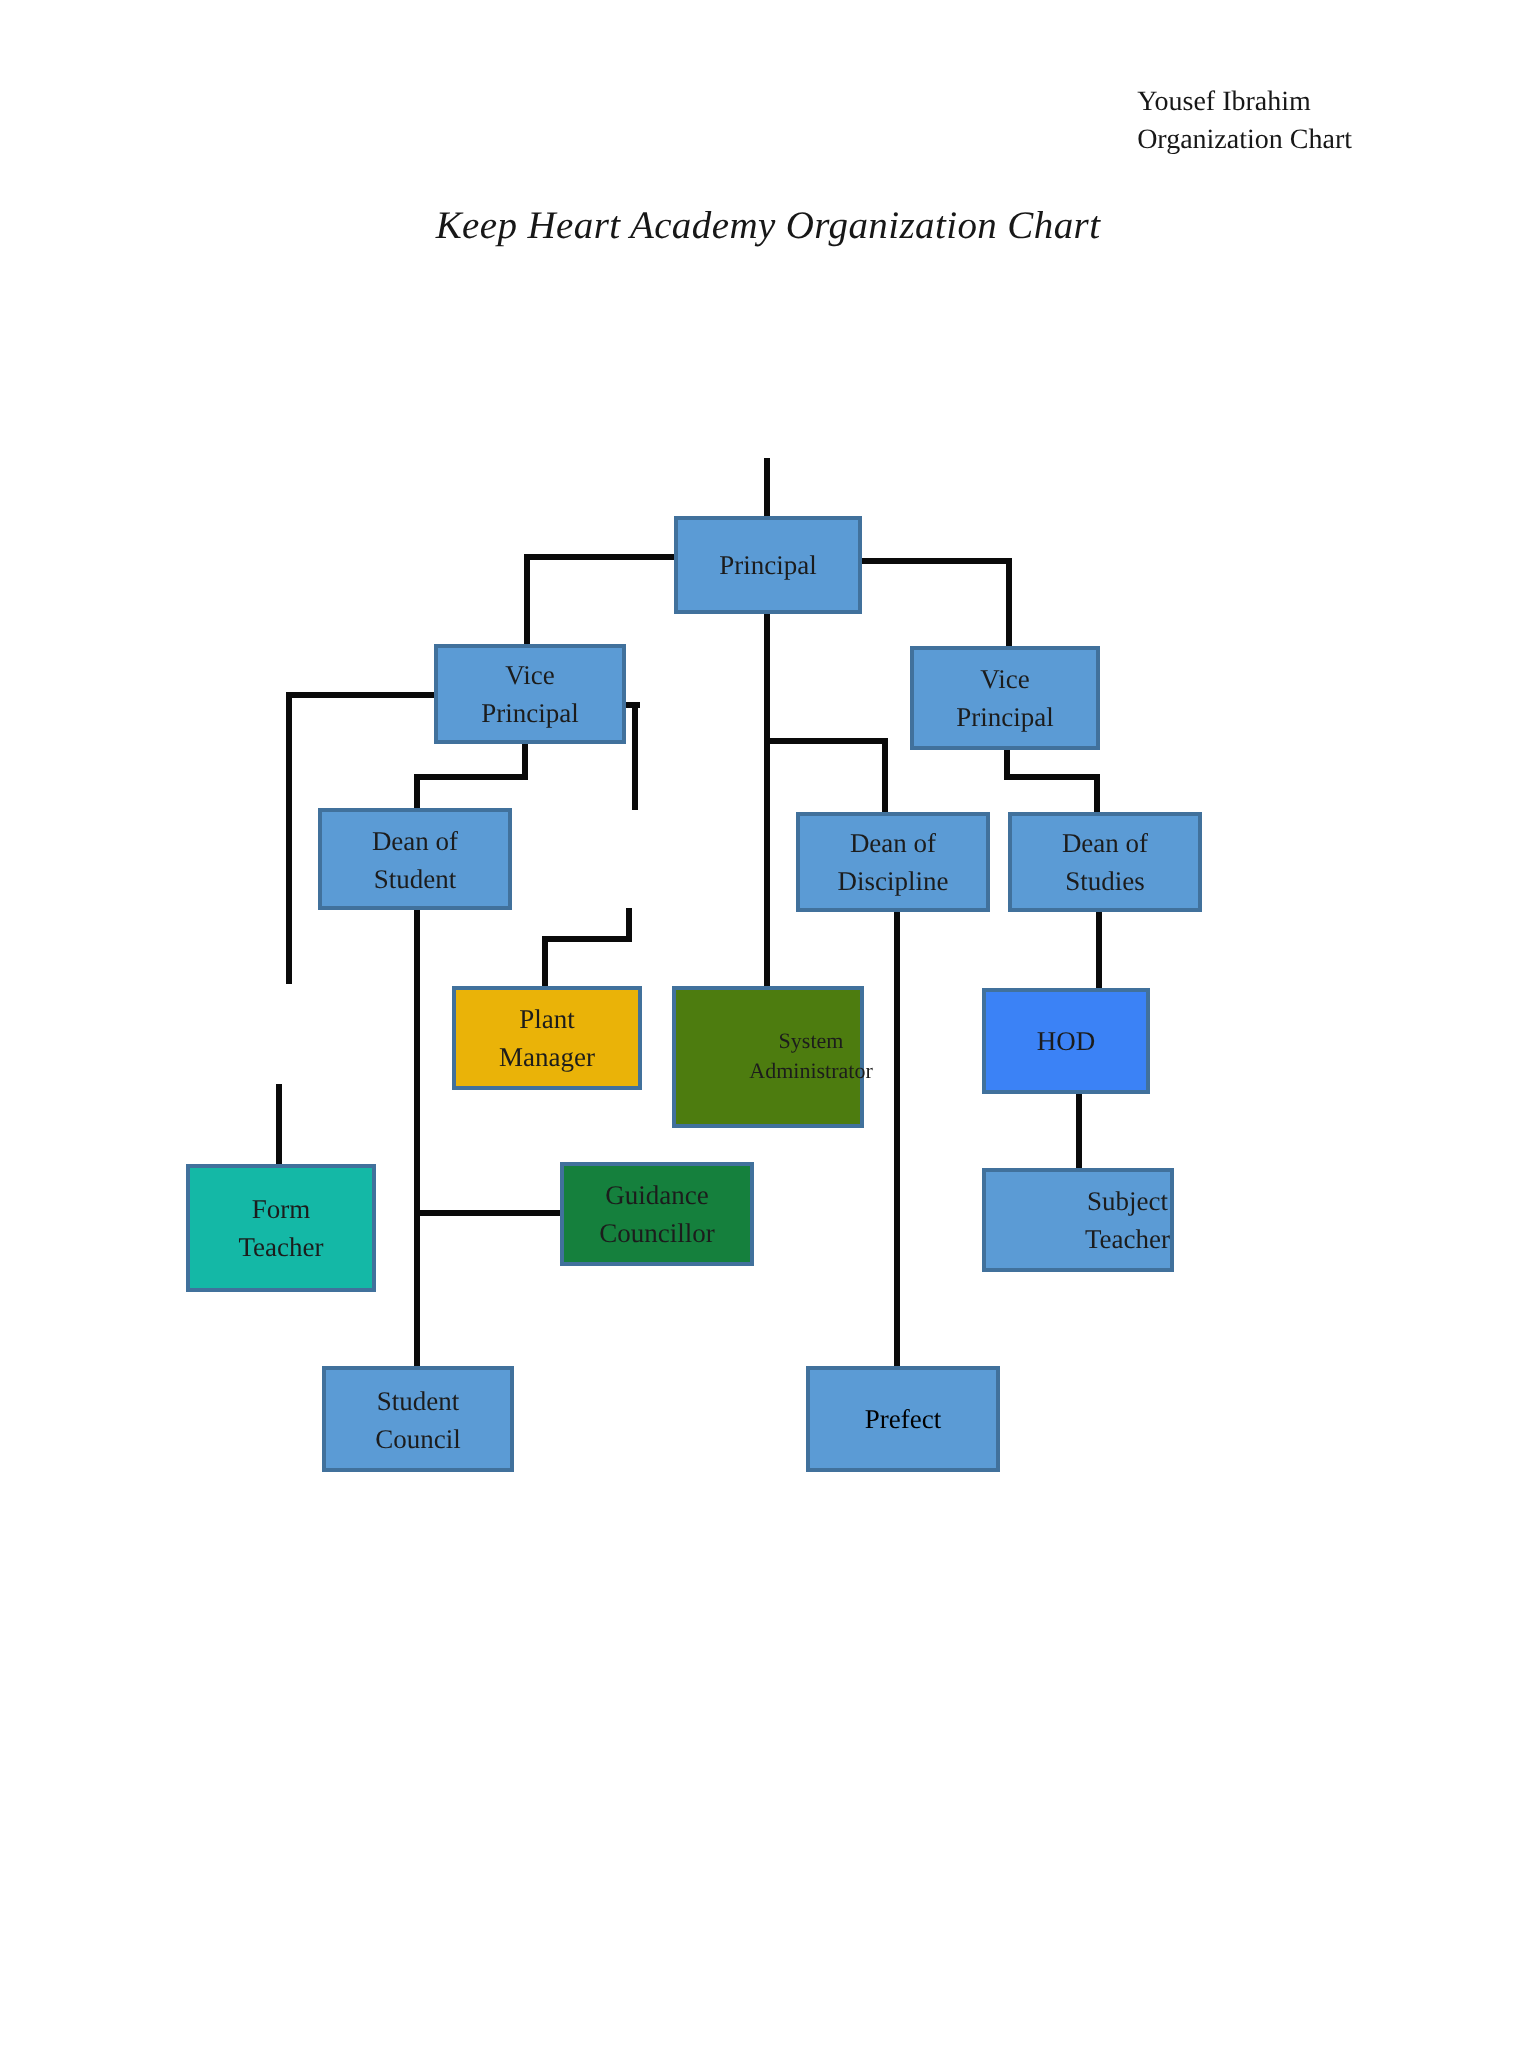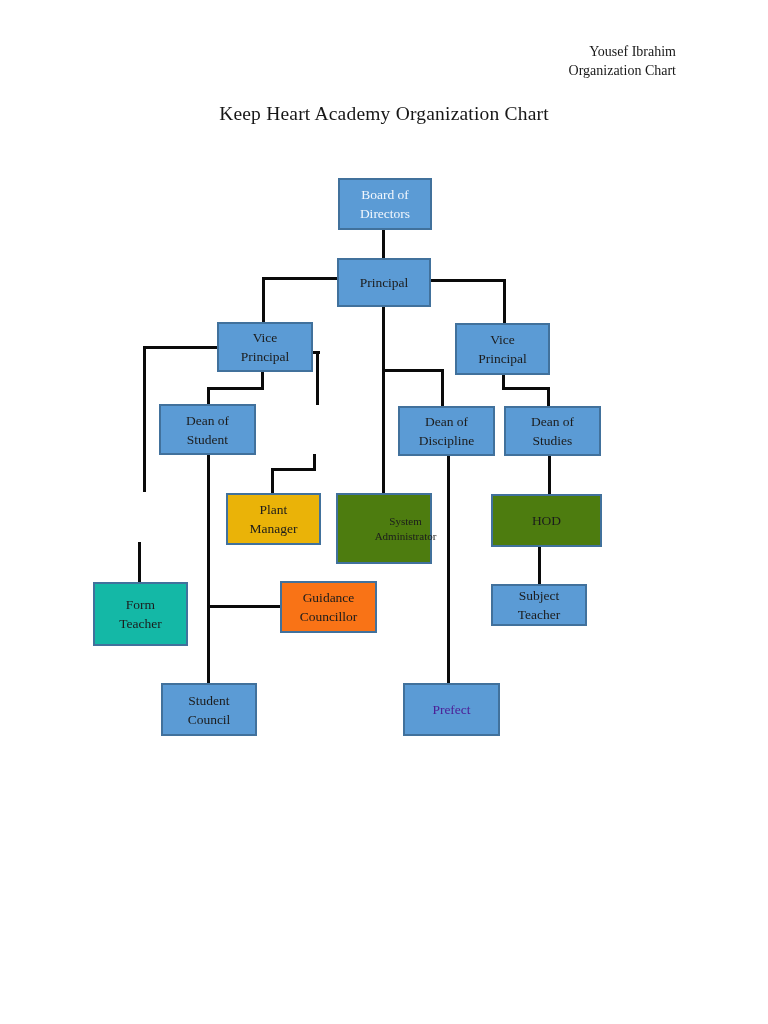--- a/index.html
+++ b/index.html
@@ -11,33 +11,33 @@
     overflow: hidden;
   }
   .page {
     position: absolute; left: 0; top: 0;
     width: 768px; height: 1024px;
     background: #ffffff;
   }
   .doc-header {
     position: absolute;
     top: 42px; right: 92px;
-    text-align: right;
     font-size: 14px;
     line-height: 19px;
     color: #171717;
   }
   .doc-title {
     position: absolute;
     top: 103px; left: 0;
     width: 768px;
     text-align: center;
     font-size: 19.5px;
     color: #171717;
     letter-spacing: 0.2px;
+    font-style: italic;
   }
   #diagram {
     position: absolute; left: 0; top: 0;
     width: 768px; height: 1024px;
   }
   .seg { position: absolute; }
   .node {
     position: absolute;
     box-sizing: border-box;
     border: 2px solid;
@@ -83,26 +83,20 @@
       <div class="seg" style="left: 271px; top: 468px; width: 3px; height: 26px; background: rgb(10, 10, 10);"></div>
       <div class="seg" style="left: 502px; top: 374px; width: 3px; height: 16px; background: rgb(10, 10, 10);"></div>
       <div class="seg" style="left: 502px; top: 387px; width: 48px; height: 3px; background: rgb(10, 10, 10);"></div>
       <div class="seg" style="left: 547px; top: 387px; width: 3px; height: 20px; background: rgb(10, 10, 10);"></div>
       <div class="seg" style="left: 447px; top: 455px; width: 3px; height: 229px; background: rgb(10, 10, 10);"></div>
       <div class="seg" style="left: 548px; top: 455px; width: 3px; height: 40px; background: rgb(10, 10, 10);"></div>
       <div class="seg" style="left: 538px; top: 546px; width: 3px; height: 39px; background: rgb(10, 10, 10);"></div>
       <div class="seg" style="left: 138px; top: 542px; width: 3px; height: 41px; background: rgb(10, 10, 10);"></div>
       <div class="seg" style="left: 207px; top: 454px; width: 3px; height: 230px; background: rgb(10, 10, 10);"></div>
       <div class="seg" style="left: 207px; top: 605px; width: 74px; height: 3px; background: rgb(10, 10, 10);"></div>
-      <div class="node" style="left: 338px; top: 178px; width: 94px; height: 52px; background: rgb(91, 155, 213); border-color: rgb(65, 113, 156); color: rgb(242, 247, 253);">
-        <div>
-          <div>Board of</div>
-          <div>Directors</div>
-        </div>
-      </div>
       <div class="node" style="left: 337px; top: 258px; width: 94px; height: 49px; background: rgb(91, 155, 213); border-color: rgb(65, 113, 156); color: rgb(28, 28, 28);">
         <div>
           <div>Principal</div>
         </div>
       </div>
       <div class="node" style="left: 217px; top: 322px; width: 96px; height: 50px; background: rgb(91, 155, 213); border-color: rgb(65, 113, 156); color: rgb(28, 28, 28);">
         <div>
           <div>Vice</div>
           <div>Principal</div>
         </div>
@@ -136,49 +130,49 @@
           <div>Plant</div>
           <div>Manager</div>
         </div>
       </div>
       <div class="node small" style="left: 336px; top: 493px; width: 96px; height: 71px; background: #4d7c0f; border-color: rgb(65, 113, 156); color: rgb(28, 28, 28); padding-left: 43px;">
         <div>
           <div>System</div>
           <div>Administrator</div>
         </div>
       </div>
-      <div class="node" style="left: 491px; top: 494px; width: 111px; height: 53px; background: #4d7c0f; border-color: rgb(65, 113, 156); color: rgb(28, 28, 28);">
+      <div class="node" style="left: 491px; top: 494px; width: 84px; height: 53px; background: #3b82f6; border-color: rgb(65, 113, 156); color: rgb(28, 28, 28);">
         <div>
           <div>HOD</div>
         </div>
       </div>
       <div class="node" style="left: 93px; top: 582px; width: 95px; height: 64px; background: #14b8a6; border-color: rgb(65, 113, 156); color: rgb(28, 28, 28);">
         <div>
           <div>Form</div>
           <div>Teacher</div>
         </div>
       </div>
-      <div class="node" style="left: 280px; top: 581px; width: 97px; height: 52px; background: #f97316; border-color: rgb(65, 113, 156); color: rgb(28, 28, 28);">
+      <div class="node" style="left: 280px; top: 581px; width: 97px; height: 52px; background: #15803d; border-color: rgb(65, 113, 156); color: rgb(28, 28, 28);">
         <div>
           <div>Guidance</div>
           <div>Councillor</div>
         </div>
       </div>
-      <div class="node" style="left: 491px; top: 584px; width: 96px; height: 42px; background: rgb(91, 155, 213); border-color: rgb(65, 113, 156); color: rgb(28, 28, 28);">
+      <div class="node" style="left: 491px; top: 584px; width: 96px; height: 52px; background: rgb(91, 155, 213); border-color: rgb(65, 113, 156); color: rgb(28, 28, 28); justify-content: flex-end;">
         <div>
           <div>Subject</div>
           <div>Teacher</div>
         </div>
       </div>
       <div class="node" style="left: 161px; top: 683px; width: 96px; height: 53px; background: rgb(91, 155, 213); border-color: rgb(65, 113, 156); color: rgb(28, 28, 28);">
         <div>
           <div>Student</div>
           <div>Council</div>
         </div>
       </div>
-      <div class="node" style="left: 403px; top: 683px; width: 97px; height: 53px; background: rgb(91, 155, 213); border-color: rgb(65, 113, 156); color: #4c1d95;">
+      <div class="node" style="left: 403px; top: 683px; width: 97px; height: 53px; background: rgb(91, 155, 213); border-color: rgb(65, 113, 156); color: #000000;">
         <div>
           <div>Prefect</div>
         </div>
       </div>
     </div>
 
 </div>
 
 </body></html>

